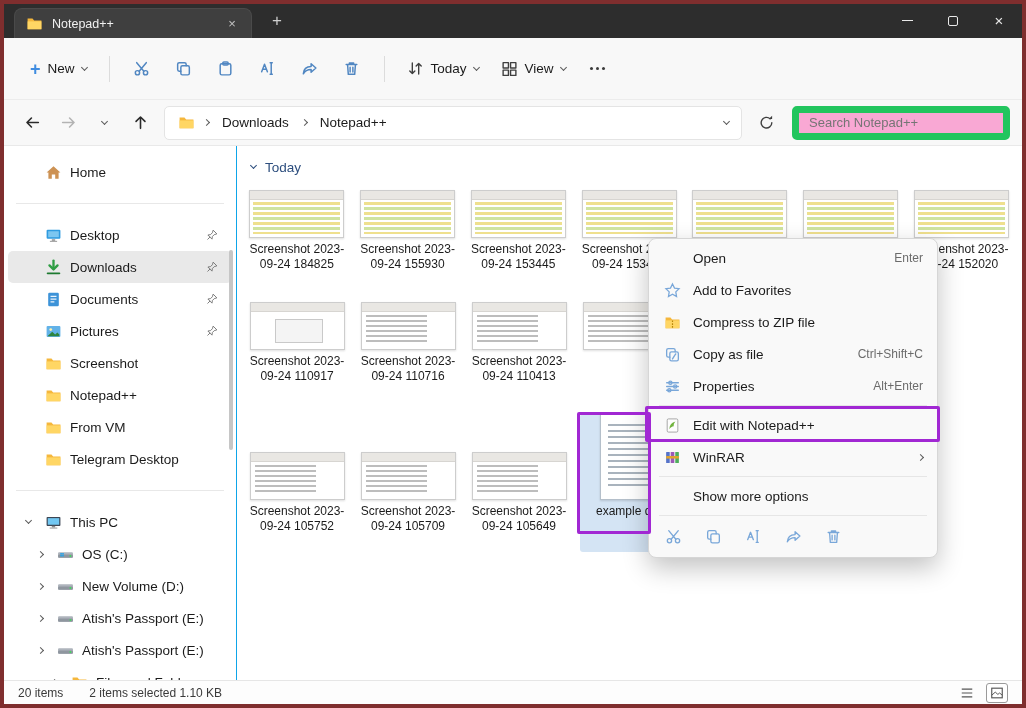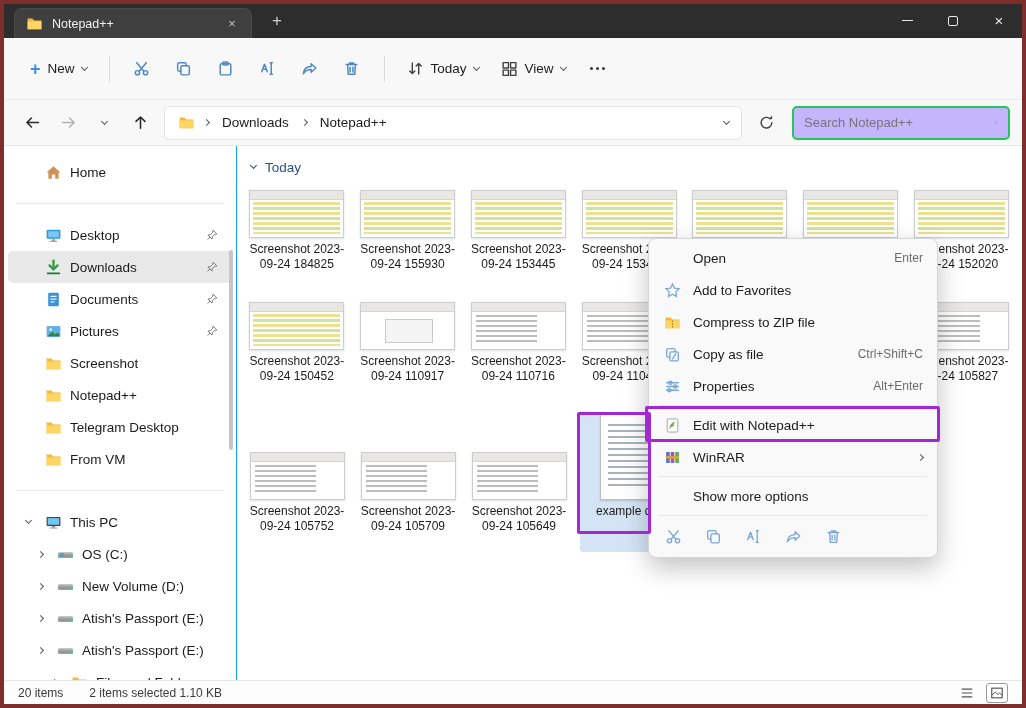--- a/index.html
+++ b/index.html
@@ -47,21 +47,21 @@
   .cv-r { transform:rotate(-45deg); }
   .cv-sm { width:5px; height:5px; }
 
   
   .addrbar { flex:0 0 46px; background:#f8f8f8; border-bottom:1px solid #e9e9e9; display:flex; align-items:center; padding:0 12px; gap:4px; }
   .nav-btn { width:32px; height:32px; display:flex; align-items:center; justify-content:center; border-radius:5px; }
   .addr-box { flex:1; height:34px; background:#fff; border:1px solid #e4e4e4; border-radius:5px; display:flex; align-items:center;
               padding:0 12px; gap:9px; font-size:13.5px; color:#1b1b1b; margin:0 4px; }
   .crumb { padding:3px 4px; border-radius:3px; white-space:nowrap; }
   .addr-space { flex:1; }
-  .search-box { width:218px; height:34px; background:#c4b5fd; border:2px solid #22c55e; border-radius:5px; display:flex; align-items:center;
+  .search-box { width:218px; height:34px; background:#f9a8d4; border:7px solid #22c55e; border-radius:5px; display:flex; align-items:center;
                 padding:0 10px; gap:15px; margin-left:6px; }
   .search-box input { flex:1; border:none; outline:none; background:transparent; font-family:inherit; font-size:13px; color:#5c5c5c; }
 
   
   .main { flex:1; min-height:0; display:flex; }
   .sidebar { flex:0 0 233px; border-right:1px solid #0ea5e9; padding-top:10px; position:relative; overflow:hidden; }
   .s-item { height:32px; margin:0 4px; padding:0 10px 0 12px; display:flex; align-items:center; gap:8px; border-radius:5px;
             font-size:13.5px; color:#1b1b1b; position:relative; }
   .s-item.sel { background:#e9e9e9; }
   .chev-slot { width:16px; height:16px; display:flex; align-items:center; justify-content:center; flex:0 0 16px; }
@@ -368,32 +368,32 @@
       </div>
 
       <div class="s-item">
         <span class="chev-slot"></span>
         <span class="s-ico">
             <svg class="i16" viewBox="0 0 16 16">
               <path d="M1.5 3.2 h4.6 l1.6 1.9 h6.8 v8.3 H1.5 Z" fill="#f5b73c"></path>
               <path d="M1.5 6 h13 v7.4 H1.5 Z" fill="#ffd664"></path>
             </svg>
           </span>
-        <span class="s-label">Telegram Desktop</span>
+        <span class="s-label">From VM</span>
       </div>
 
       <div class="s-item">
         <span class="chev-slot"></span>
         <span class="s-ico">
             <svg class="i16" viewBox="0 0 16 16">
               <path d="M1.5 3.2 h4.6 l1.6 1.9 h6.8 v8.3 H1.5 Z" fill="#f5b73c"></path>
               <path d="M1.5 6 h13 v7.4 H1.5 Z" fill="#ffd664"></path>
             </svg>
           </span>
-        <span class="s-label">From VM</span>
+        <span class="s-label">Telegram Desktop</span>
       </div>
 
       <div class="side-div"></div>
 
       <div class="s-item">
         <span class="chev-slot">
             <span class="cv cv-d cv-sm"></span>
           </span>
         <span class="s-ico">
             <svg class="i16" viewBox="0 0 16 16">
@@ -513,24 +513,20 @@
             <div class="fthumb v-npp"></div>
             <div class="flabel"></div>
           </div>
         <div class="fitem">
             <div class="fthumb v-npp"></div>
             <div class="flabel">Screenshot 2023-09-24 152020</div>
           </div>
       </div>
 
       <div class="frow">
-        <div class="fitem">
-            <div class="fthumb v-npp"></div>
-            <div class="flabel">Screenshot 2023-09-24 150452</div>
-          </div>
         <div class="fitem">
             <div class="fthumb v-dialog"></div>
             <div class="flabel">Screenshot 2023-09-24 110917</div>
           </div>
         <div class="fitem">
             <div class="fthumb v-plain"></div>
             <div class="flabel">Screenshot 2023-09-24 110716</div>
           </div>
         <div class="fitem">
             <div class="fthumb v-plain"></div>

